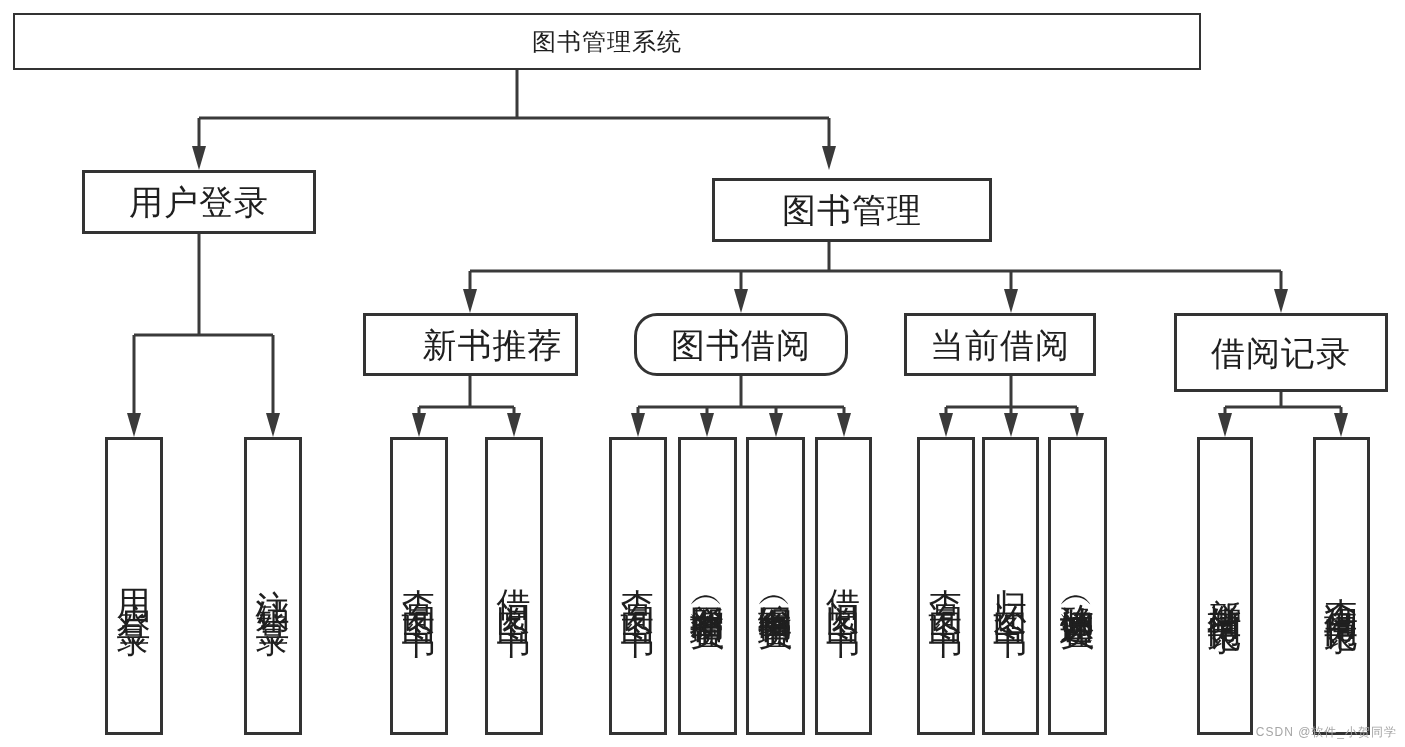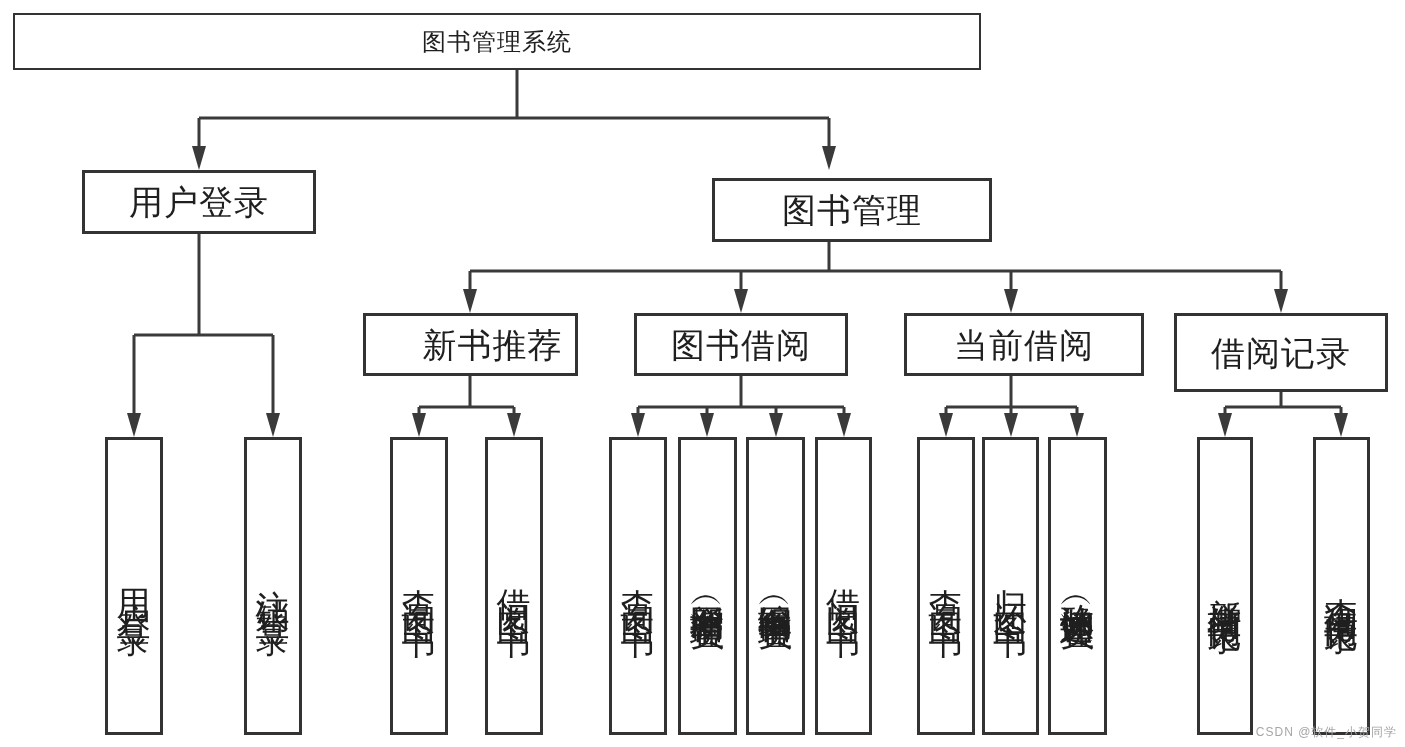--- a/index.html
+++ b/index.html
@@ -68,36 +68,36 @@
       <polygon points="837,413 851,413 844,437" fill="#3a3a3a"></polygon>
       <path d="M 1011 376 V 407 M 946 407 H 1077 M 946 407 V 415 M 1011 407 V 415 M 1077 407 V 415" fill="none" stroke="#3a3a3a" stroke-width="3"></path>
       <polygon points="939,413 953,413 946,437" fill="#3a3a3a"></polygon>
       <polygon points="1004,413 1018,413 1011,437" fill="#3a3a3a"></polygon>
       <polygon points="1070,413 1084,413 1077,437" fill="#3a3a3a"></polygon>
       <path d="M 1281 376 V 407 M 1225 407 H 1341 M 1225 407 V 415 M 1341 407 V 415" fill="none" stroke="#3a3a3a" stroke-width="3"></path>
       <polygon points="1218,413 1232,413 1225,437" fill="#3a3a3a"></polygon>
       <polygon points="1334,413 1348,413 1341,437" fill="#3a3a3a"></polygon>
     </svg>
   <div id="nodes">
-      <div class="node h root" style="left: 13px; top: 13px; width: 968px; height: 57px;">
+      <div class="node h root" style="left: 13px; top: 13px; width: 1188px; height: 57px;">
         <span class="label">图书管理系统</span>
       </div>
       <div class="node h" style="left: 82px; top: 170px; width: 234px; height: 64px;">
         <span class="label">用户登录</span>
       </div>
       <div class="node h" style="left: 712px; top: 178px; width: 280px; height: 64px;">
         <span class="label">图书管理</span>
       </div>
       <div class="node h" style="left: 363px; top: 313px; width: 215px; height: 63px; padding-left: 44px;">
         <span class="label">新书推荐</span>
       </div>
-      <div class="node h" style="left: 634px; top: 313px; width: 214px; height: 63px;">
+      <div class="node h" style="left: 634px; top: 313px; width: 214px; height: 63px; border-radius: 23px;">
         <span class="label">图书借阅</span>
       </div>
-      <div class="node h" style="left: 904px; top: 313px; width: 240px; height: 63px;">
+      <div class="node h" style="left: 904px; top: 313px; width: 192px; height: 63px;">
         <span class="label">当前借阅</span>
       </div>
       <div class="node h" style="left: 1174px; top: 313px; width: 214px; height: 79px;">
         <span class="label">借阅记录</span>
       </div>
       <div class="node v" style="left: 105px; top: 437px; width: 58px; height: 298px;">
         <span class="label" style="letter-spacing: 12px;">用户登录</span>
       </div>
       <div class="node v" style="left: 244px; top: 437px; width: 58px; height: 298px;">
         <span class="label" style="letter-spacing: 12px;">注销登录</span>

